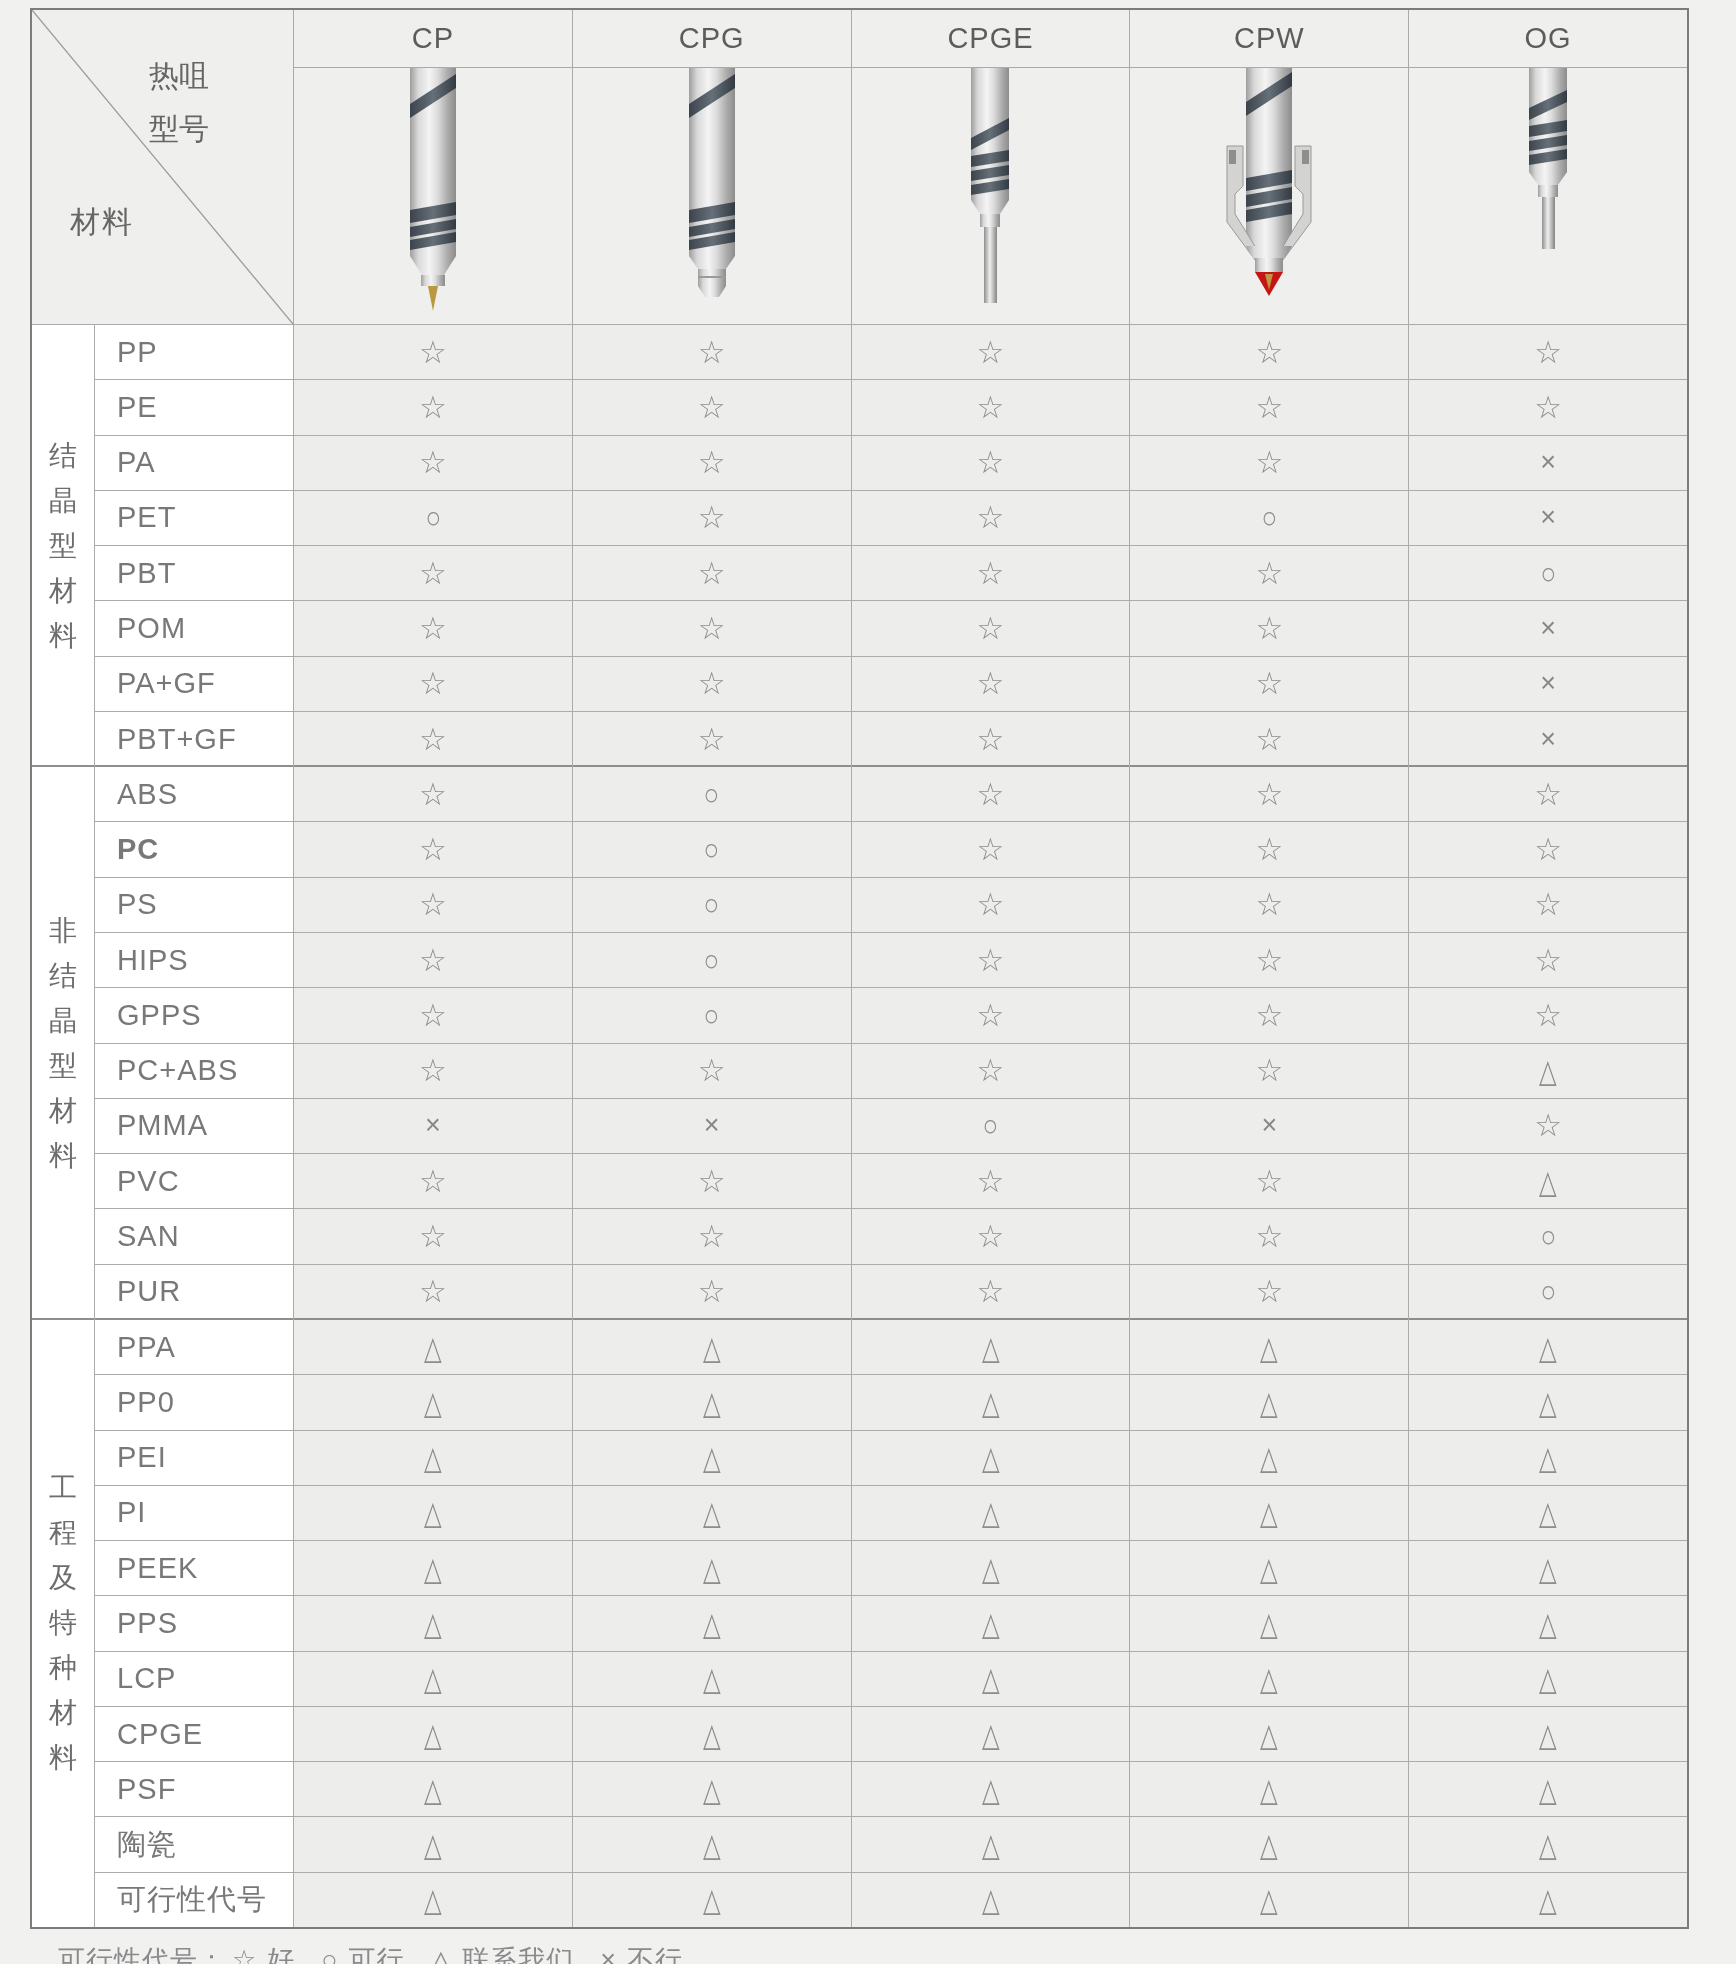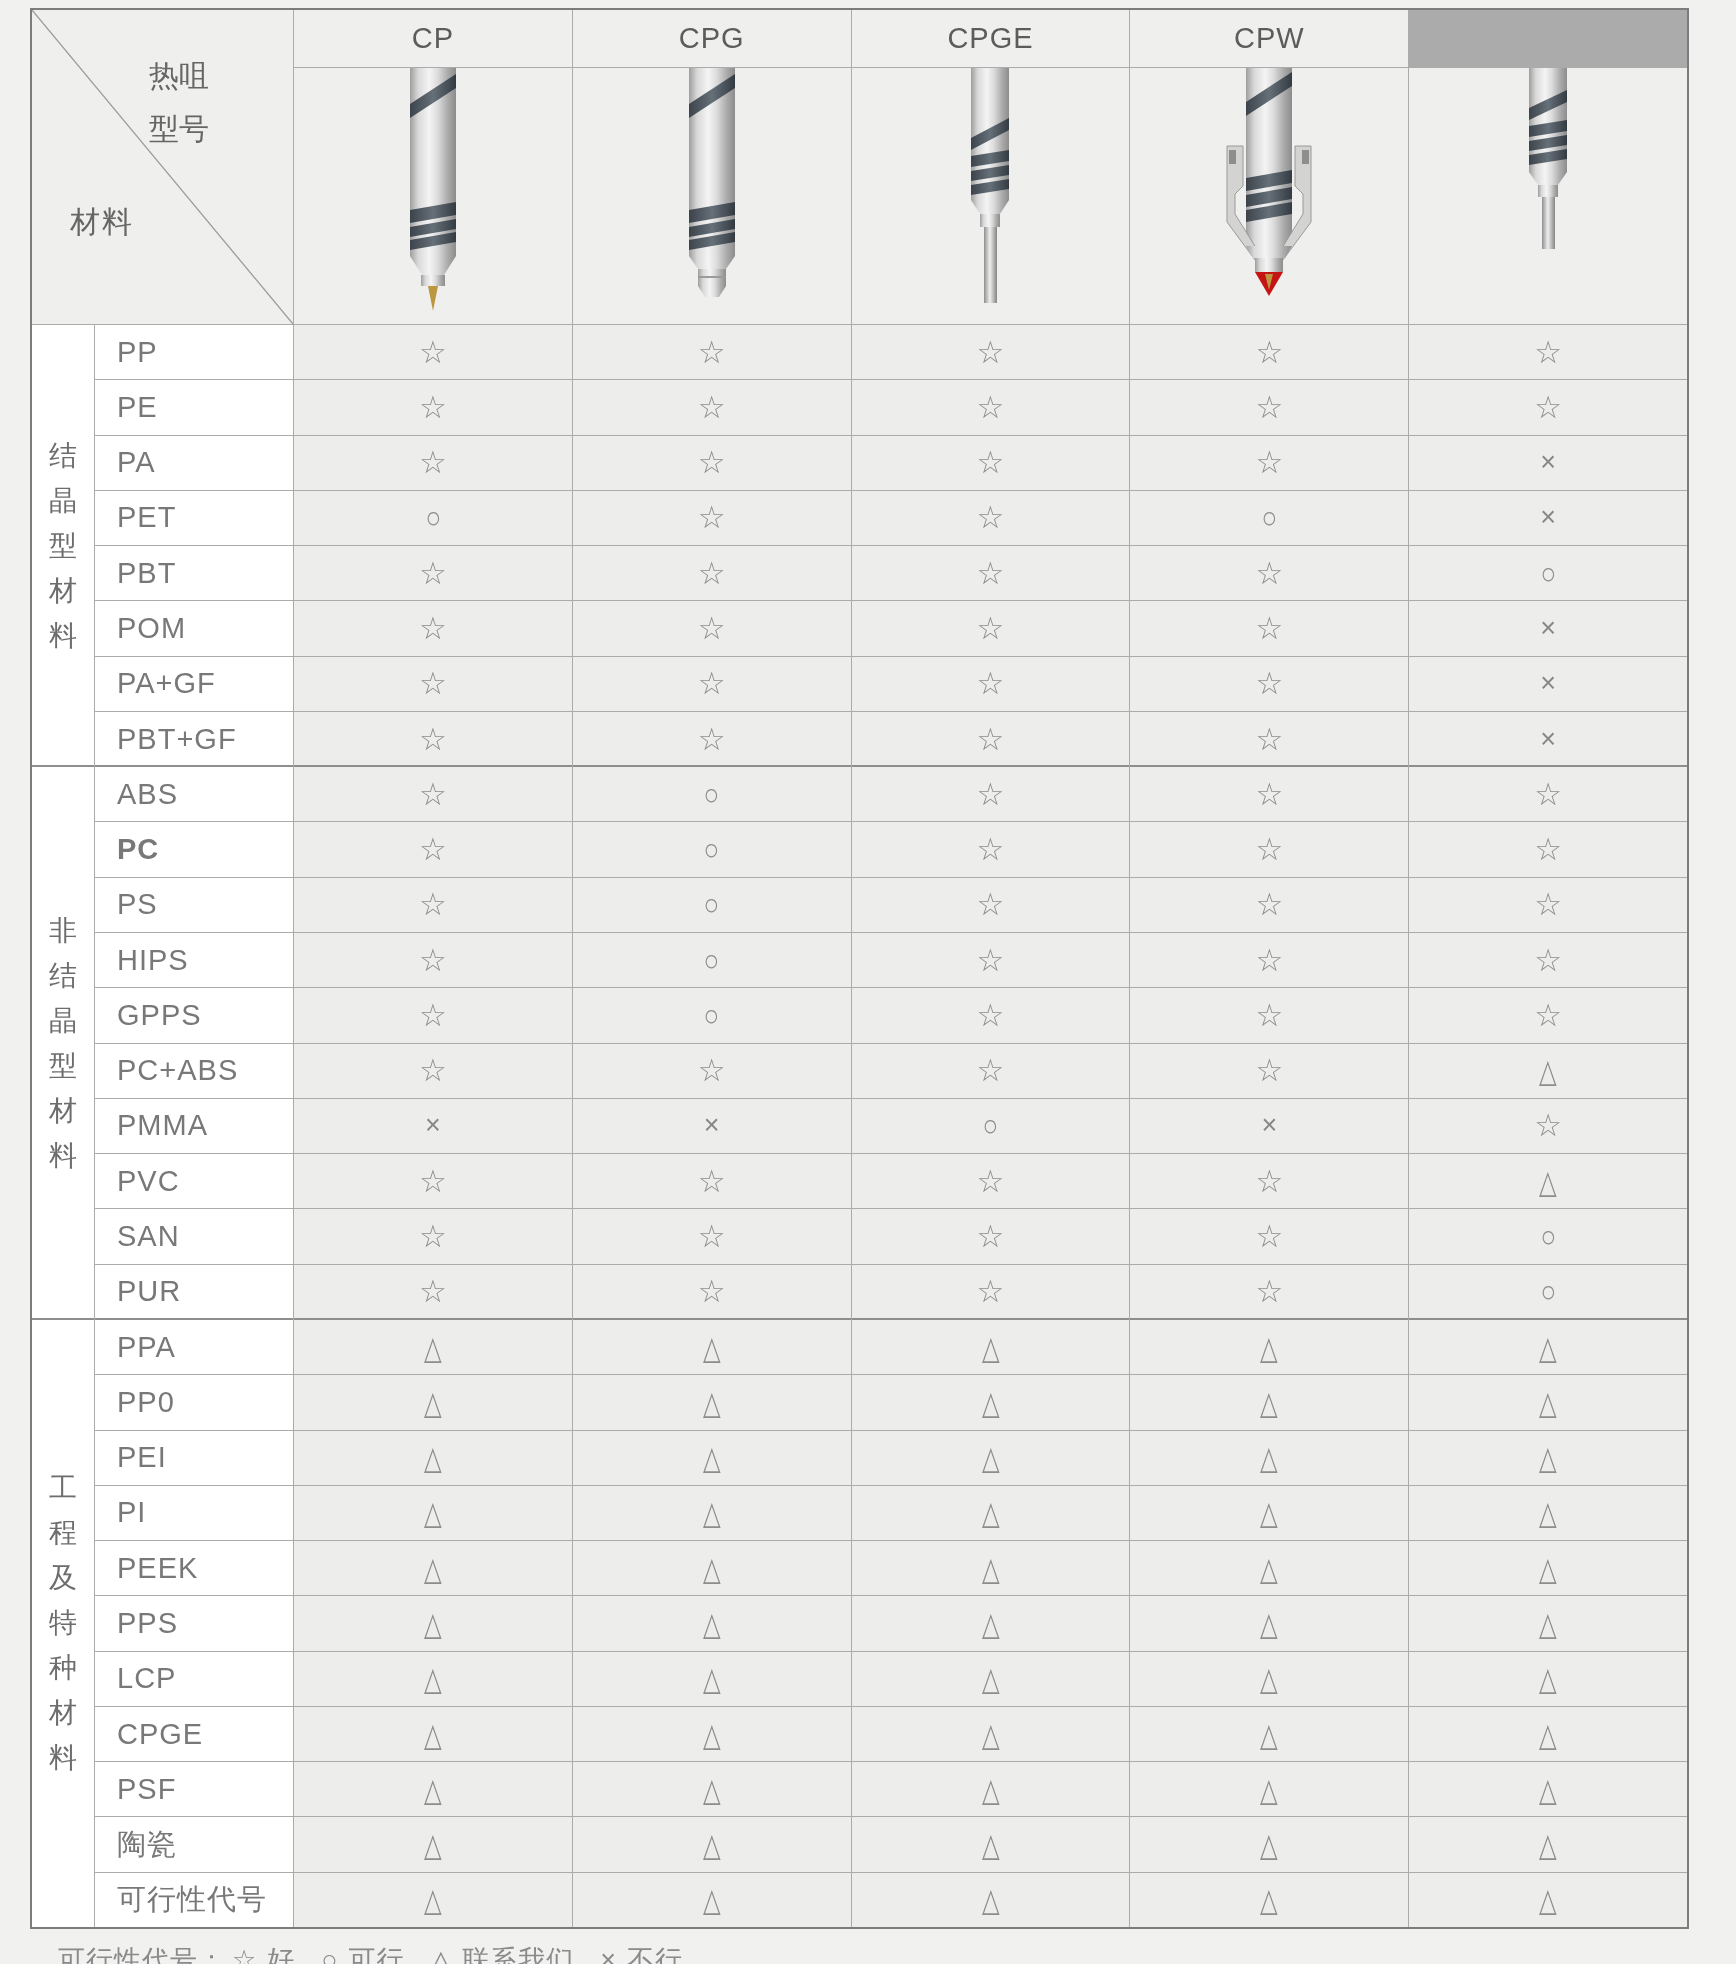--- a/index.html
+++ b/index.html
@@ -85,20 +85,21 @@
       <line x1="0" y1="0" x2="100" y2="100" stroke="#9a9a9a" stroke-width="0.45"></line>
     </svg>
     <div class="diag-model">热咀型号</div>
     <div class="diag-material">材料</div>
   </div>
 
   <div class="cell head-title" style="grid-row:1;grid-column:3">CP</div>
   <div class="cell head-title" style="grid-row:1;grid-column:4">CPG</div>
   <div class="cell head-title" style="grid-row:1;grid-column:5">CPGE</div>
   <div class="cell head-title" style="grid-row:1;grid-column:6">CPW</div>
+  <div class="cell head-title" style="grid-row:1;grid-column:7">OG</div>
 
   <div class="cell nozzle-cell" style="grid-row:2;grid-column:3">
     <svg width="100" height="256" viewBox="0 0 100 256">
       <rect x="27" y="0" width="46" height="188" fill="url(#gmet)"></rect>
       <polygon points="27,36 73,6 73,20 27,50" fill="url(#gdark)"></polygon>
       <polygon points="27,142 73,134 73,147 27,155" fill="url(#gdark)"></polygon>
       <polygon points="27,159 73,151 73,161 27,169" fill="url(#gdark)"></polygon>
       <polygon points="27,172 73,164 73,174 27,182" fill="url(#gdark)"></polygon>
       <polygon points="27,188 73,188 61,207 39,207" fill="url(#gmet)"></polygon>
       <rect x="38" y="207" width="24" height="11" fill="url(#gmet)"></rect>

